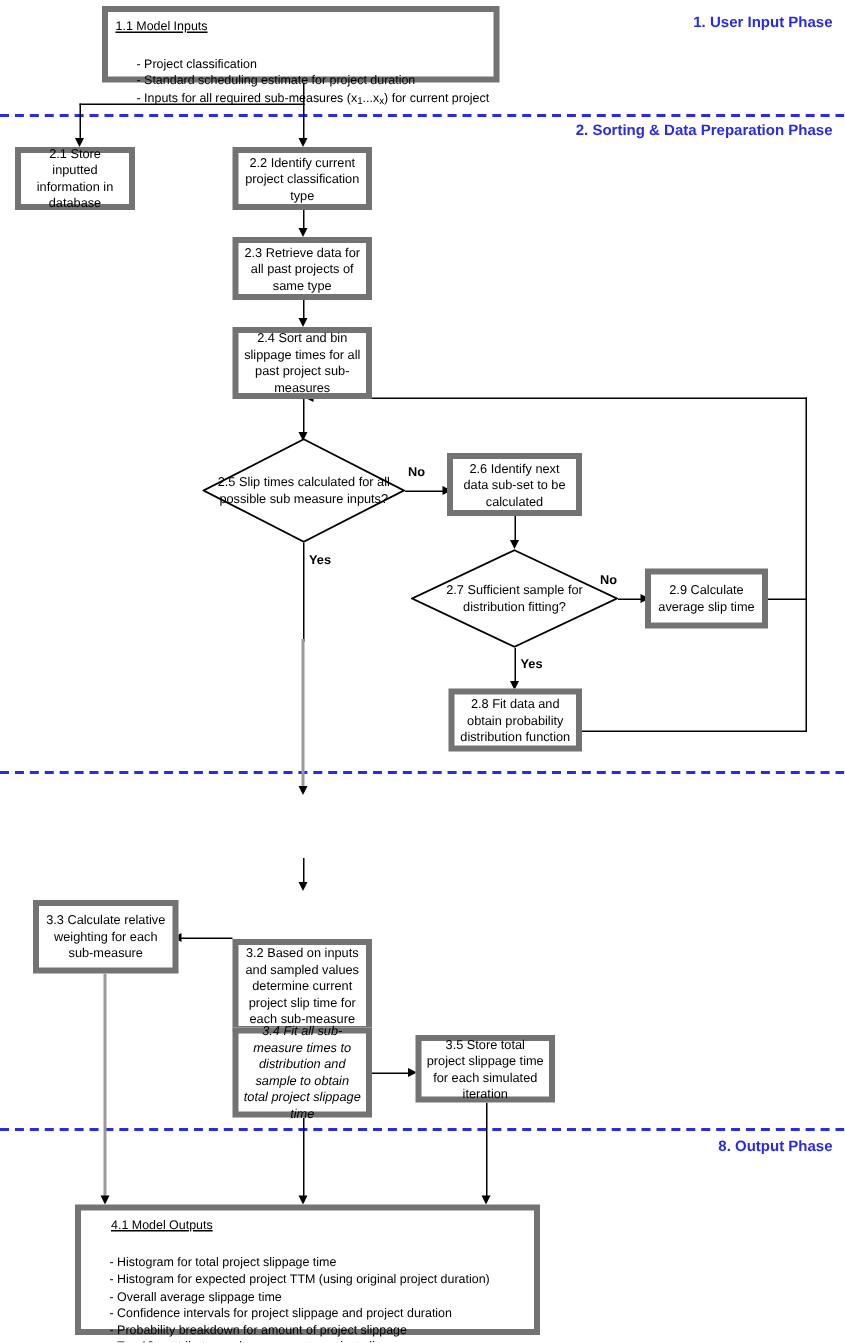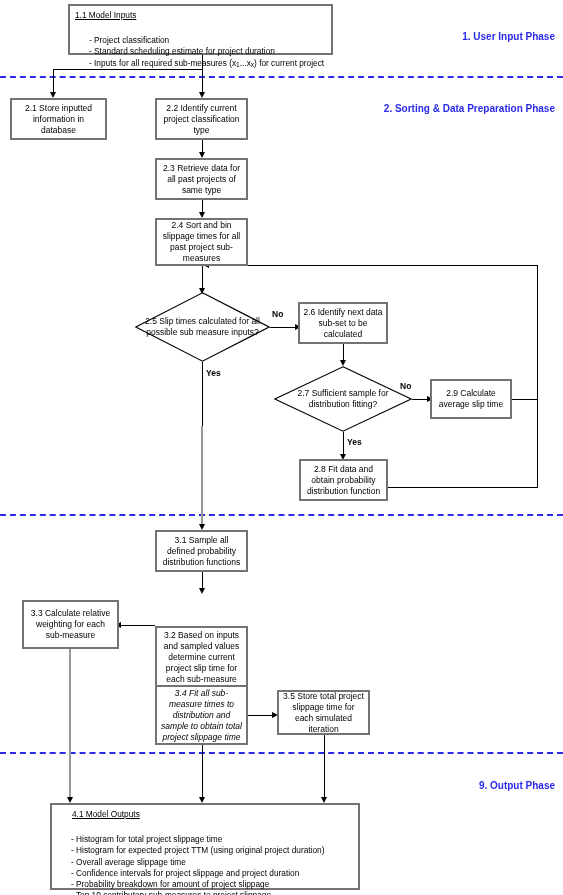--- a/index.html
+++ b/index.html
@@ -3,21 +3,21 @@
 <meta charset="utf-8">
 <style>
   html,body{margin:0;padding:0;background:#ffffff;}
   body{font-family:"Liberation Sans", sans-serif;}
   #canvas{position:relative;width:563px;height:895px;overflow:hidden;background:#fff;}
 
   
   .node{
     position:absolute;
     box-sizing:border-box;
-    border:2px solid #737373;
+    border:4px solid #737373;
     background:#fff;
     display:flex;
     align-items:center;
     justify-content:center;
     text-align:center;
     font-size:8.5px;
     line-height:11px;
     color:#000;
     padding:2px 3px;
     z-index:5;
@@ -105,58 +105,57 @@
     border-top:2px dashed #2a2ae8;
     z-index:1;
   }
   .phase-title{
     position:absolute;
     font-size:10px;
     font-weight:bold;
     color:#2a2ae8;
     z-index:6;
     text-align:right;
-    margin-top:21px;
   }
 
   .ul-title{text-decoration:underline;}
   .olist{margin:14px;padding:0;list-style:none;}
   .olist li{font-size:8.3px;line-height:11.2px;white-space:nowrap;}
   .sub{font-size:6.5px;vertical-align:-0.18em;}
 </style>
 </head>
 <body>
 
 <div id="canvas">
 
   <div class="phase-line" style="top:76px;"></div>
   <div class="phase-line" style="top:514px;"></div>
   <div class="phase-line" style="top:752px;"></div>
 
   <div class="phase-title" style="left:333px;top:10px;width:222px;">1. User Input Phase</div>
   <div class="phase-title" style="left:273px;top:82px;width:282px;">2. Sorting &amp; Data Preparation Phase</div>
-  <div class="phase-title" style="left:373px;top:759px;width:182px;">9. Output Phase</div>
+  <div class="phase-title" style="left:373px;top:759px;width:182px;">8. Output Phase</div>
 
   <div class="node left-align" style="left:68px;top:4px;width:265px;height:51px;">
     <div class="ul-title" style="font-size:8.3px;line-height:11.2px;">1.1 Model Inputs</div>
     <ul class="olist">
       <li>- Project classification</li>
       <li>- Standard scheduling estimate for project duration</li>
       <li><span>- Inputs for all required sub-measures (x</span><span class="sub">1</span><span>...x</span><span class="sub">x</span><span>) for current project</span></li>
     </ul>
   </div>
 
   <div class="ln v" style="left:202px;top:55px;height:15px;"></div>
   <div class="ln h" style="left:53px;top:69px;width:150px;"></div>
   <div class="ln v" style="left:53px;top:69px;height:25px;"></div>
   <div class="arrowdown" style="left:49.5px;top:92px;"></div>
   <div class="ln v" style="left:202px;top:69px;height:25px;"></div>
   <div class="arrowdown" style="left:198.5px;top:92px;"></div>
 
-  <div class="node" style="left:10px;top:98px;width:97px;height:42px;">2.1 Store inputted information in database</div>
+  <div class="node" style="left:10px;top:98px;width:80px;height:42px;">2.1 Store inputted information in database</div>
 
   <div class="node" style="left:155px;top:98px;width:93px;height:42px;">2.2 Identify current project classification type</div>
 
   <div class="ln v" style="left:202px;top:140px;height:14px;"></div>
   <div class="arrowdown" style="left:198.5px;top:152px;"></div>
 
   <div class="node" style="left:155px;top:158px;width:93px;height:42px;">2.3 Retrieve data for all past projects of same type</div>
 
   <div class="ln v" style="left:202px;top:200px;height:14px;"></div>
   <div class="arrowdown" style="left:198.5px;top:212px;"></div>
@@ -205,21 +204,20 @@
   <div class="node" style="left:430px;top:379px;width:82px;height:40px;">2.9 Calculate average slip time</div>
 
   <div class="node" style="left:299px;top:459px;width:89px;height:42px;">2.8 Fit data and obtain probability distribution function</div>
 
   <div class="ln h" style="left:388px;top:487px;width:150px;"></div>
   <div class="ln h" style="left:512px;top:399px;width:26px;"></div>
   <div class="ln v" style="left:537px;top:265px;height:223px;"></div>
   <div class="ln h" style="left:207px;top:265px;width:331px;"></div>
   <div class="arrowleft" style="left:203px;top:261.5px;"></div>
 
-  <div class="node" style="left:155px;top:530px;width:93px;height:42px;">3.1 Sample all defined probability distribution functions</div>
 
   <div class="ln v" style="left:202px;top:572px;height:18px;"></div>
   <div class="arrowdown" style="left:198.5px;top:588px;"></div>
 
   <div class="node" style="left:155px;top:626px;width:93px;height:62px;">3.2 Based on inputs and sampled values determine current project slip time for each sub-measure</div>
 
   <div class="ln h" style="left:119px;top:625px;width:36px;"></div>
   <div class="arrowleft" style="left:115px;top:621.5px;"></div>
 
   <div class="node" style="left:22px;top:600px;width:97px;height:49px;">3.3 Calculate relative weighting for each sub-measure</div>

